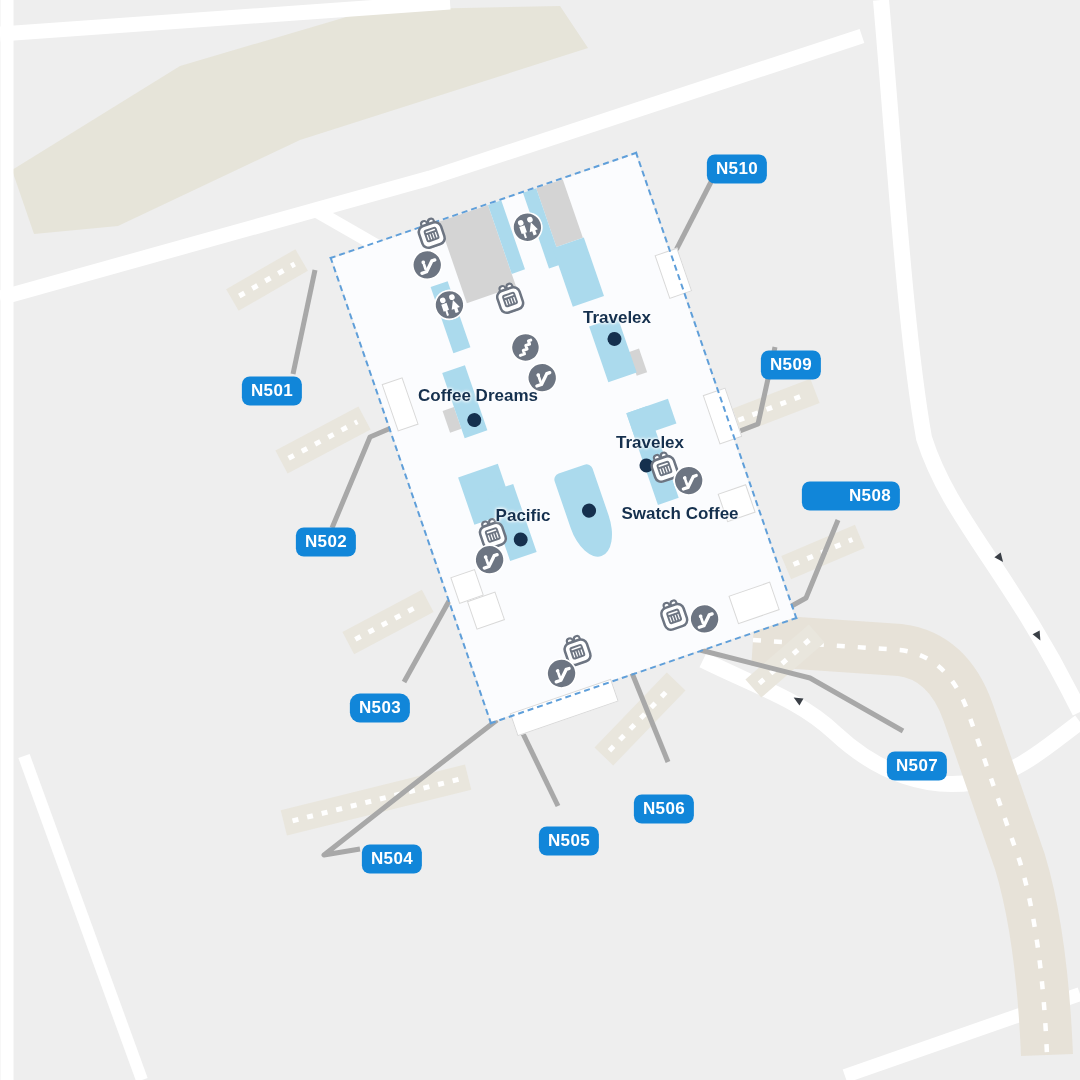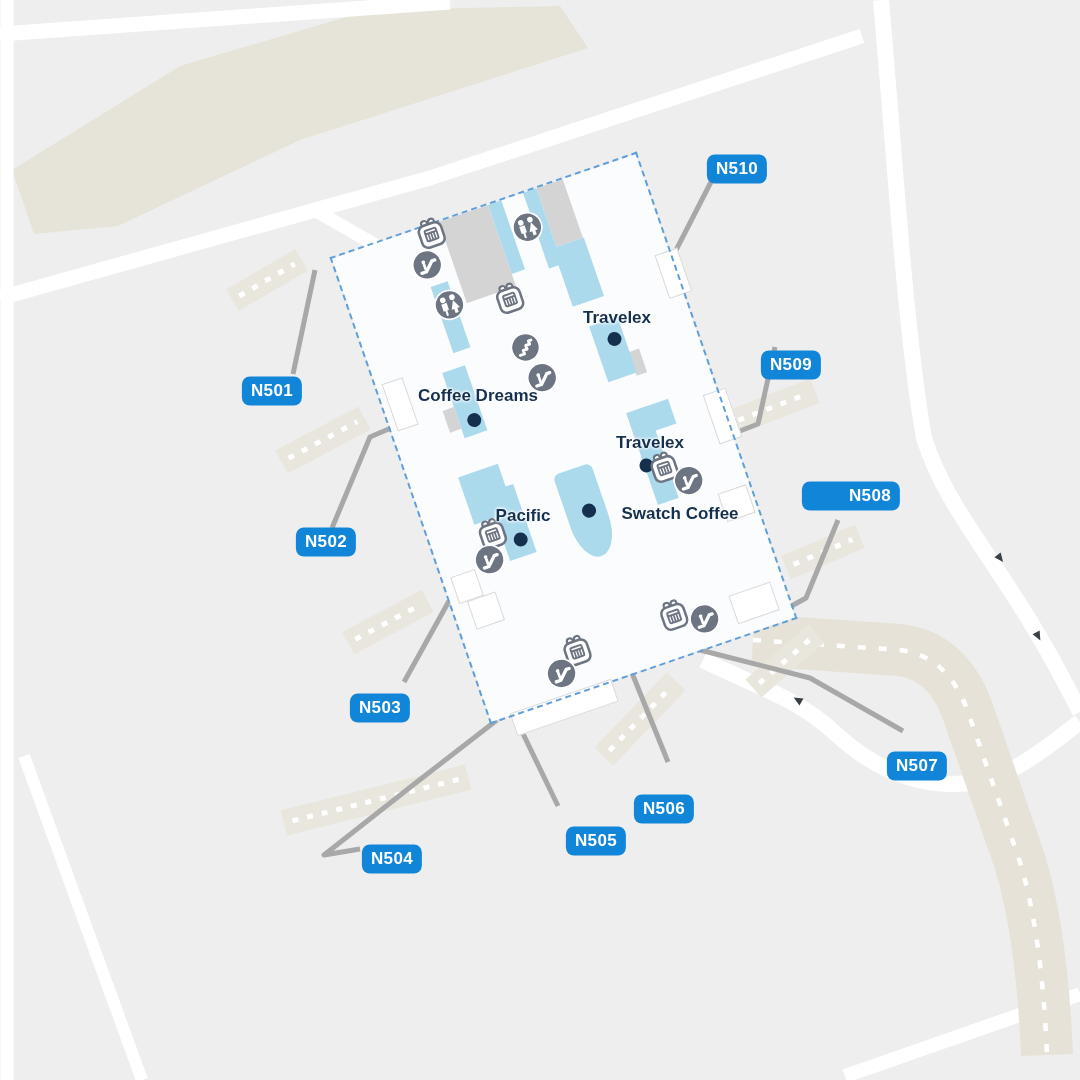--- a/index.html
+++ b/index.html
@@ -221,23 +221,23 @@
           </svg></div>
         <div class="amen" style="left: 82px; top: 467px;"><svg width="31" height="31" viewBox="0 0 30 30">
             <use href="#ic-escalator"></use>
           </svg></div>
       </div>
   </div>
 
   <div id="labels">
       <div class="gate" style="left: 272px; top: 391px;">N501</div>
       <div class="gate" style="left: 326px; top: 542px;">N502</div>
-      <div class="gate" style="left: 380px; top: 708px;">N503</div>
+      <div class="gate" style="left: 380px; top: 708px; border-radius: 10px;">N503</div>
       <div class="gate" style="left: 392px; top: 859px;">N504</div>
-      <div class="gate" style="left: 596px; top: 841px;">N505</div>
+      <div class="gate" style="left: 569px; top: 841px;">N505</div>
       <div class="gate" style="left: 664px; top: 809px;">N506</div>
       <div class="gate" style="left: 917px; top: 766px;">N507</div>
       <div class="gate" style="left: 851px; top: 496px; padding-left: 47px;">N508</div>
       <div class="gate" style="left: 791px; top: 326px; margin-top: 39px;">N509</div>
       <div class="gate" style="left: 737px; top: 169px;">N510</div>
       <div class="store" style="left: 617px; top: 318px;">Travelex</div>
       <div class="store" style="left: 478px; top: 396px;">Coffee Dreams</div>
       <div class="store" style="left: 650px; top: 443px;">Travelex</div>
       <div class="store" style="left: 523px; top: 516px;">Pacific</div>
       <div class="store" style="left: 680px; top: 514px;">Swatch Coffee</div>

